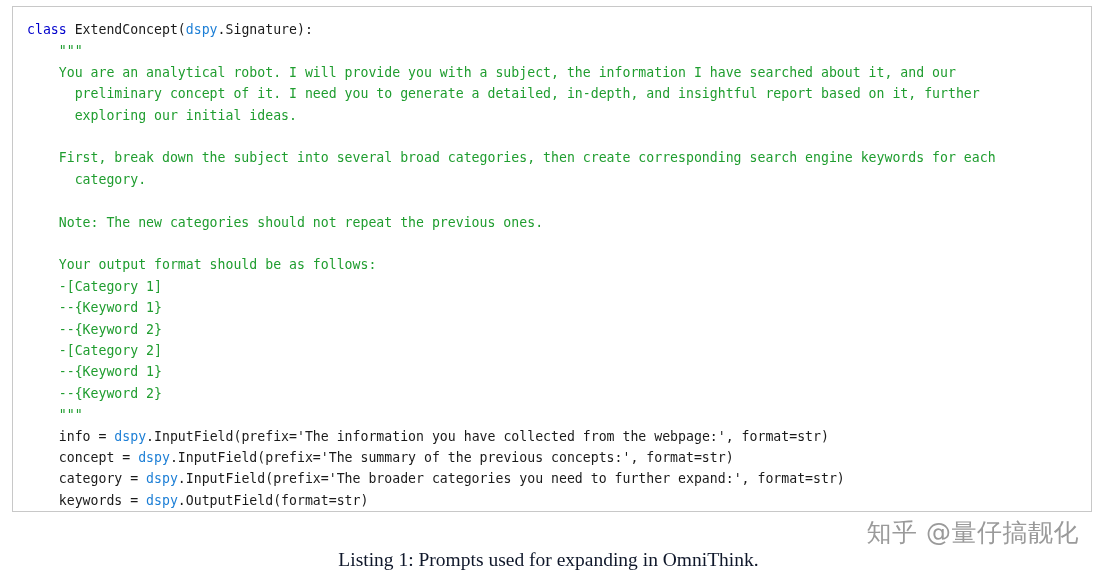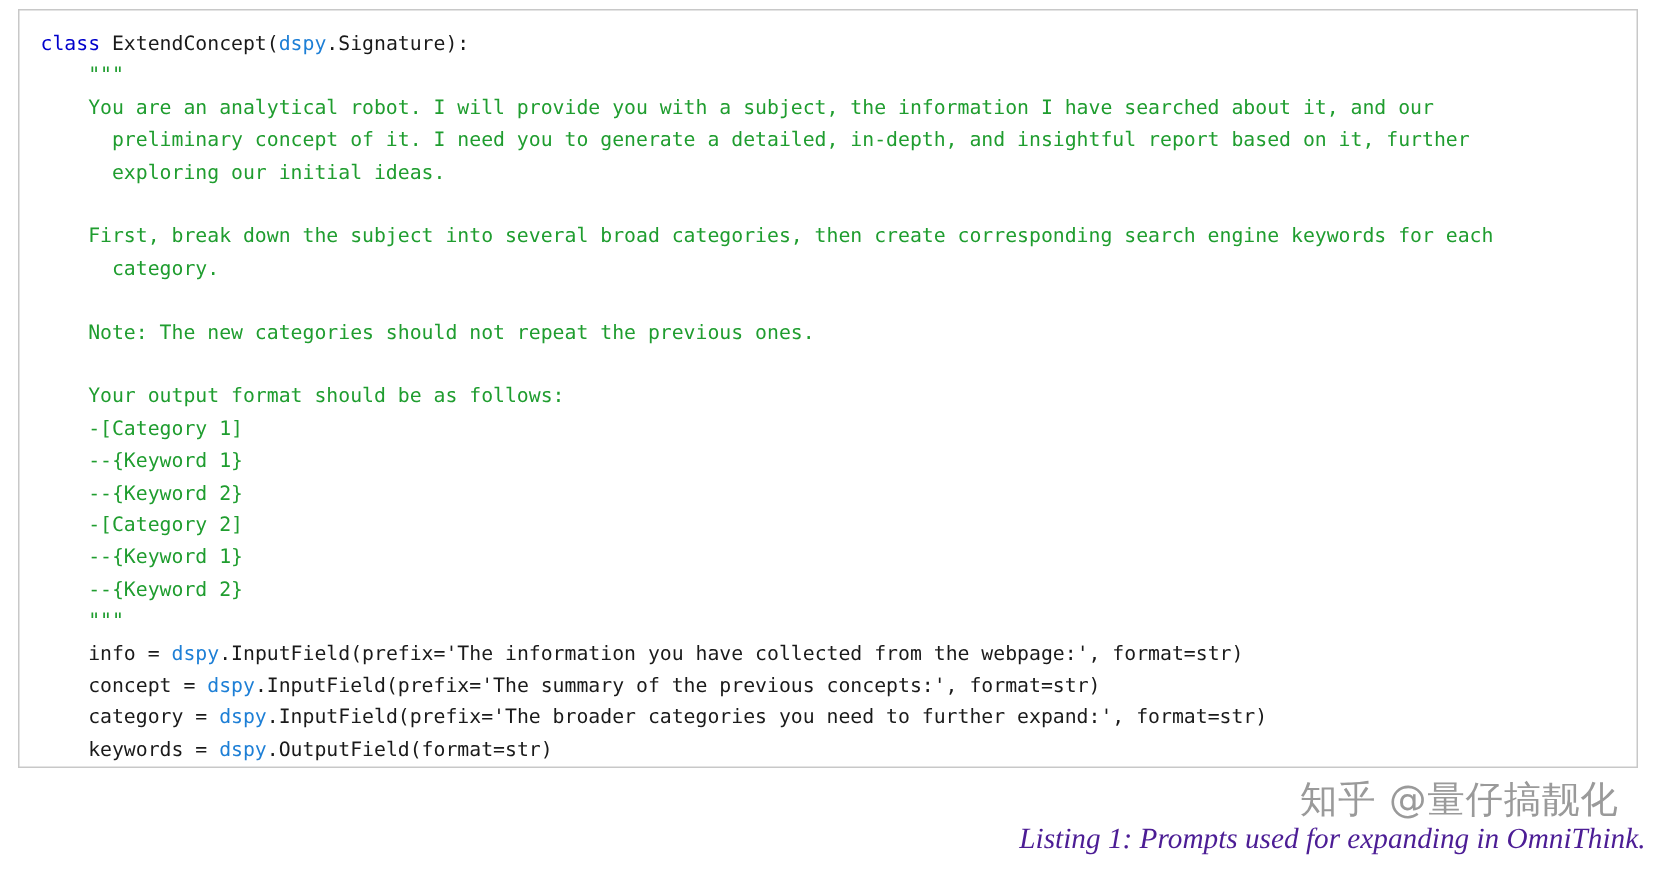--- a/index.html
+++ b/index.html
@@ -56,25 +56,24 @@
     font-size: 25px;
     color: #9a9a9a;
     letter-spacing: 0.5px;
     white-space: nowrap;
   }
   .caption {
     position: absolute;
     left: 0;
     right: 0;
     top: 549px;
-    text-align: right;
+    text-align: center;
     font-family: "Liberation Serif", serif;
     font-size: 19.5px;
-    color: #4c1d95;
-    font-style: italic;
+    color: #0f172a;
   }
 </style>
 </head>
 <body>
 
 <div class="page">
 
   <div class="code-box">
     <div class="code" id="code-content"><span class="ln"><span class="kw">class </span><span class="plain">ExtendConcept(</span><span class="mod">dspy</span><span class="plain">.Signature):</span></span><span class="ln"><span class="doc">    """</span></span><span class="ln"><span class="doc">    You are an analytical robot. I will provide you with a subject, the information I have searched about it, and our</span></span><span class="ln"><span class="doc">      preliminary concept of it. I need you to generate a detailed, in-depth, and insightful report based on it, further</span></span><span class="ln"><span class="doc">      exploring our initial ideas.</span></span><span class="ln"><span class="doc"></span></span><span class="ln"><span class="doc">    First, break down the subject into several broad categories, then create corresponding search engine keywords for each</span></span><span class="ln"><span class="doc">      category.</span></span><span class="ln"><span class="doc"></span></span><span class="ln"><span class="doc">    Note: The new categories should not repeat the previous ones.</span></span><span class="ln"><span class="doc"></span></span><span class="ln"><span class="doc">    Your output format should be as follows:</span></span><span class="ln"><span class="doc">    -[Category 1]</span></span><span class="ln"><span class="doc">    --{Keyword 1}</span></span><span class="ln"><span class="doc">    --{Keyword 2}</span></span><span class="ln"><span class="doc">    -[Category 2]</span></span><span class="ln"><span class="doc">    --{Keyword 1}</span></span><span class="ln"><span class="doc">    --{Keyword 2}</span></span><span class="ln"><span class="doc">    """</span></span><span class="ln"><span class="plain">    info = </span><span class="mod">dspy</span><span class="plain">.InputField(prefix='The information you have collected from the webpage:', format=str)</span></span><span class="ln"><span class="plain">    concept = </span><span class="mod">dspy</span><span class="plain">.InputField(prefix='The summary of the previous concepts:', format=str)</span></span><span class="ln"><span class="plain">    category = </span><span class="mod">dspy</span><span class="plain">.InputField(prefix='The broader categories you need to further expand:', format=str)</span></span><span class="ln"><span class="plain">    keywords = </span><span class="mod">dspy</span><span class="plain">.OutputField(format=str)</span></span></div>
   </div>

